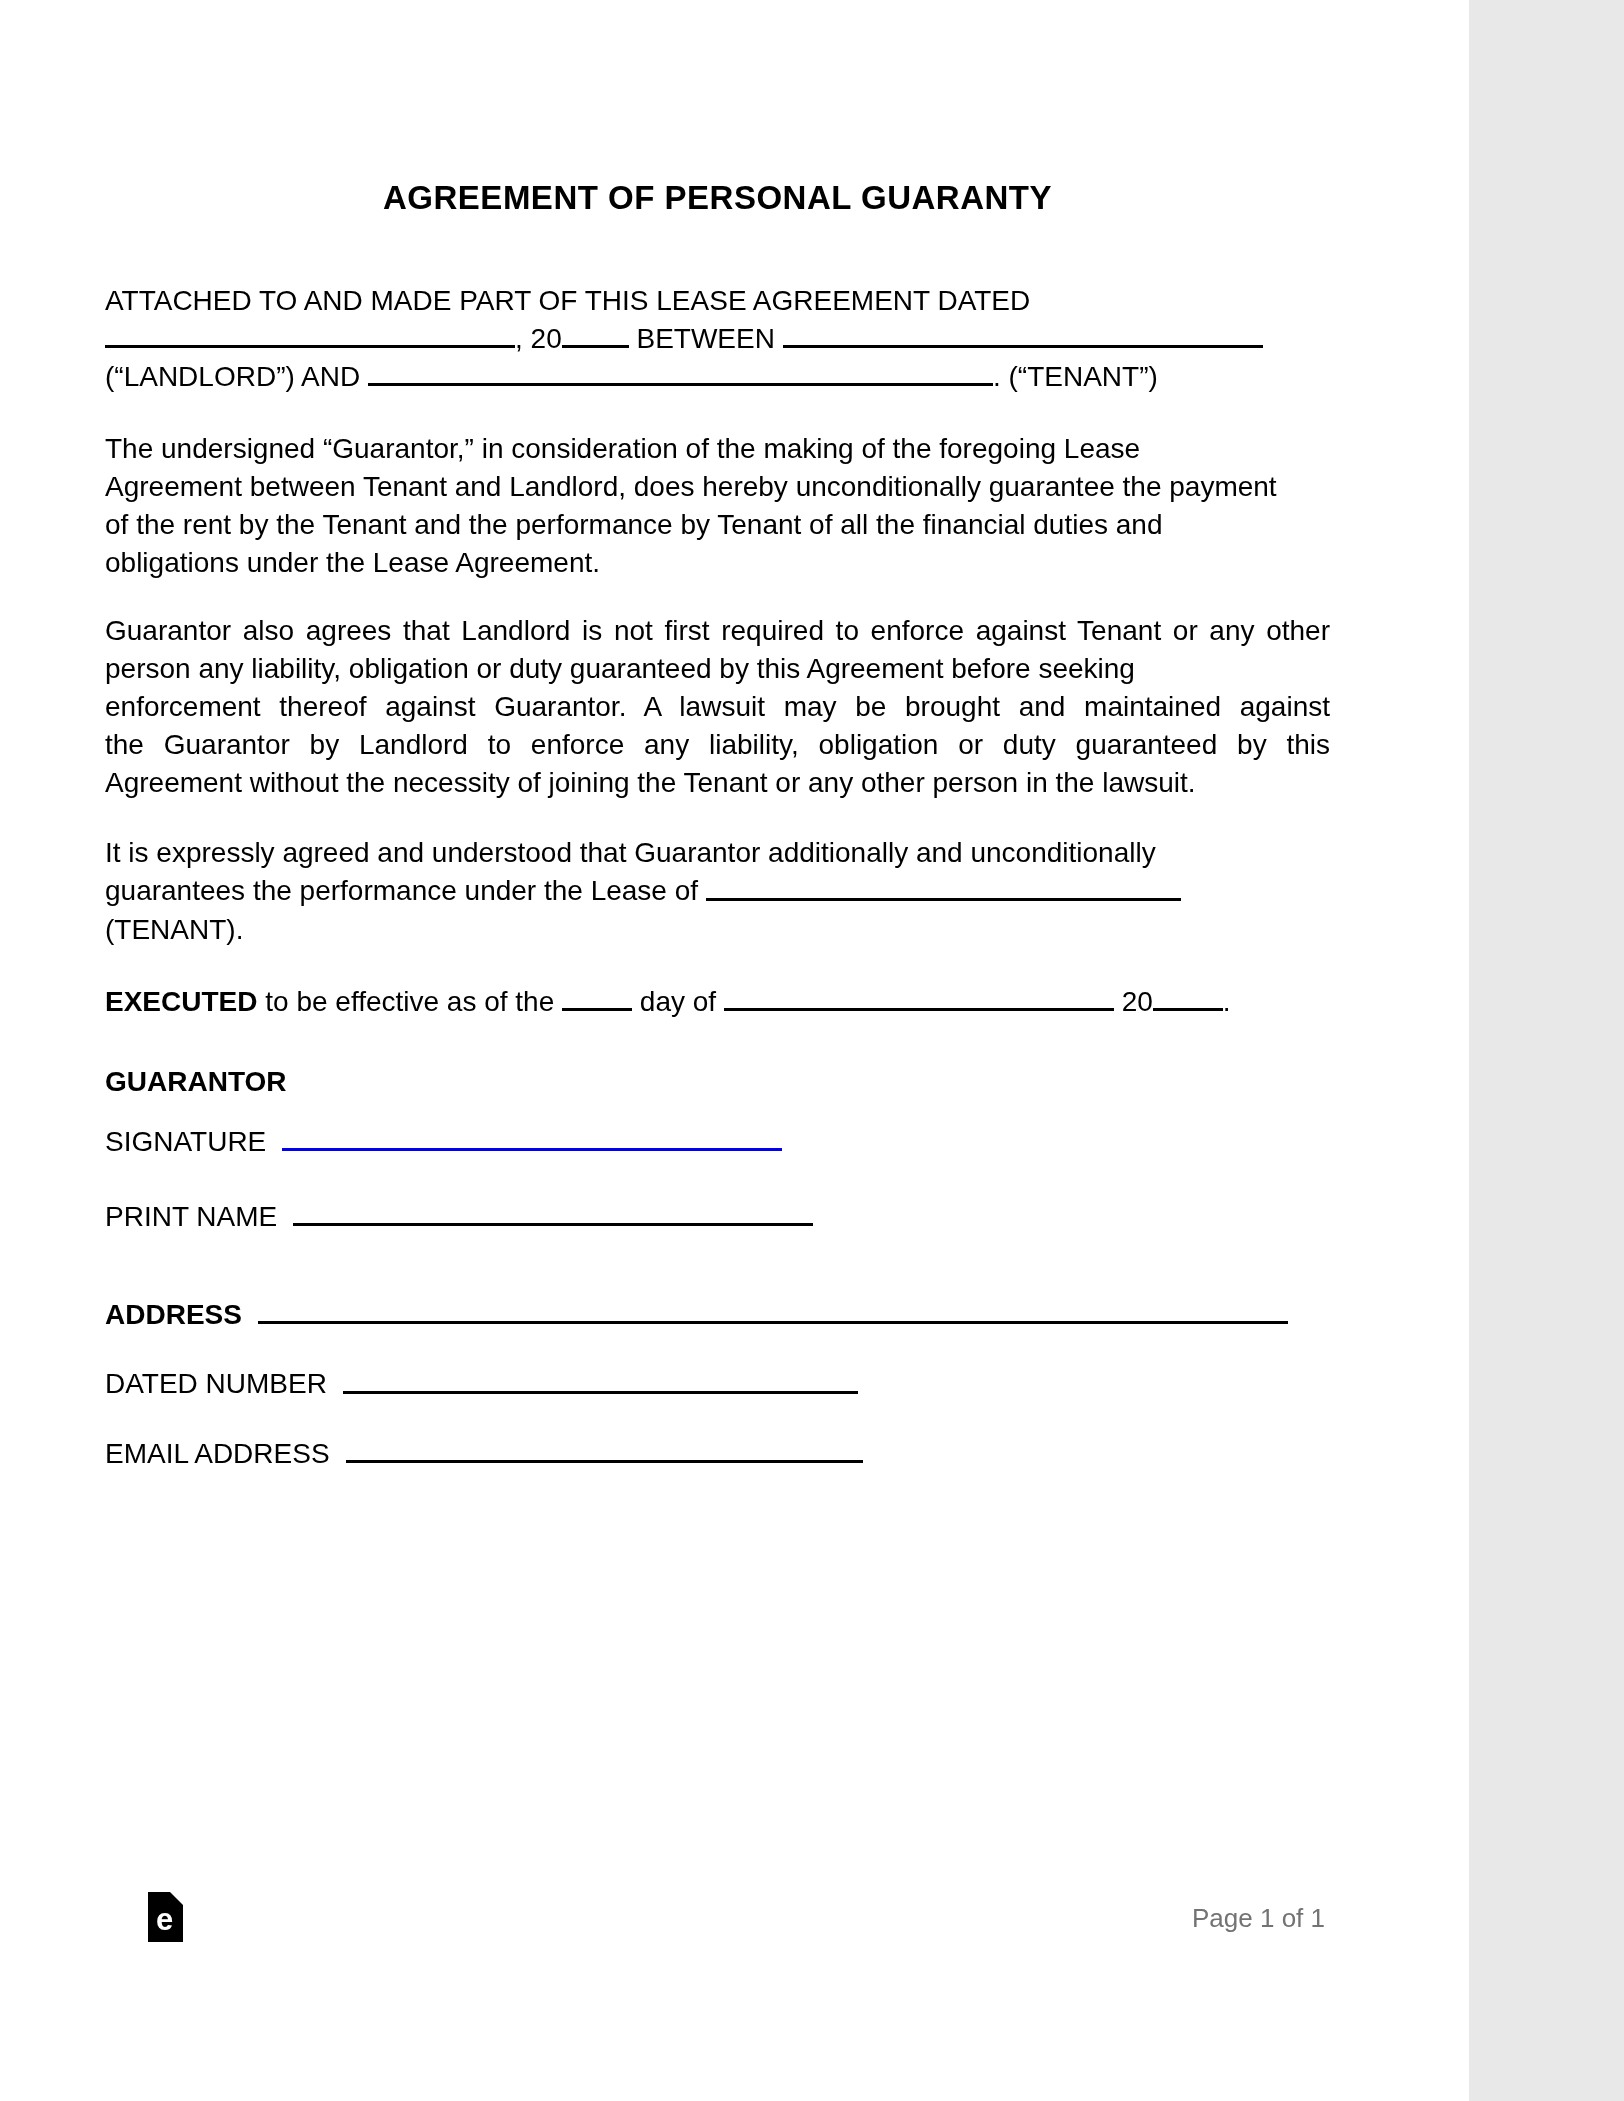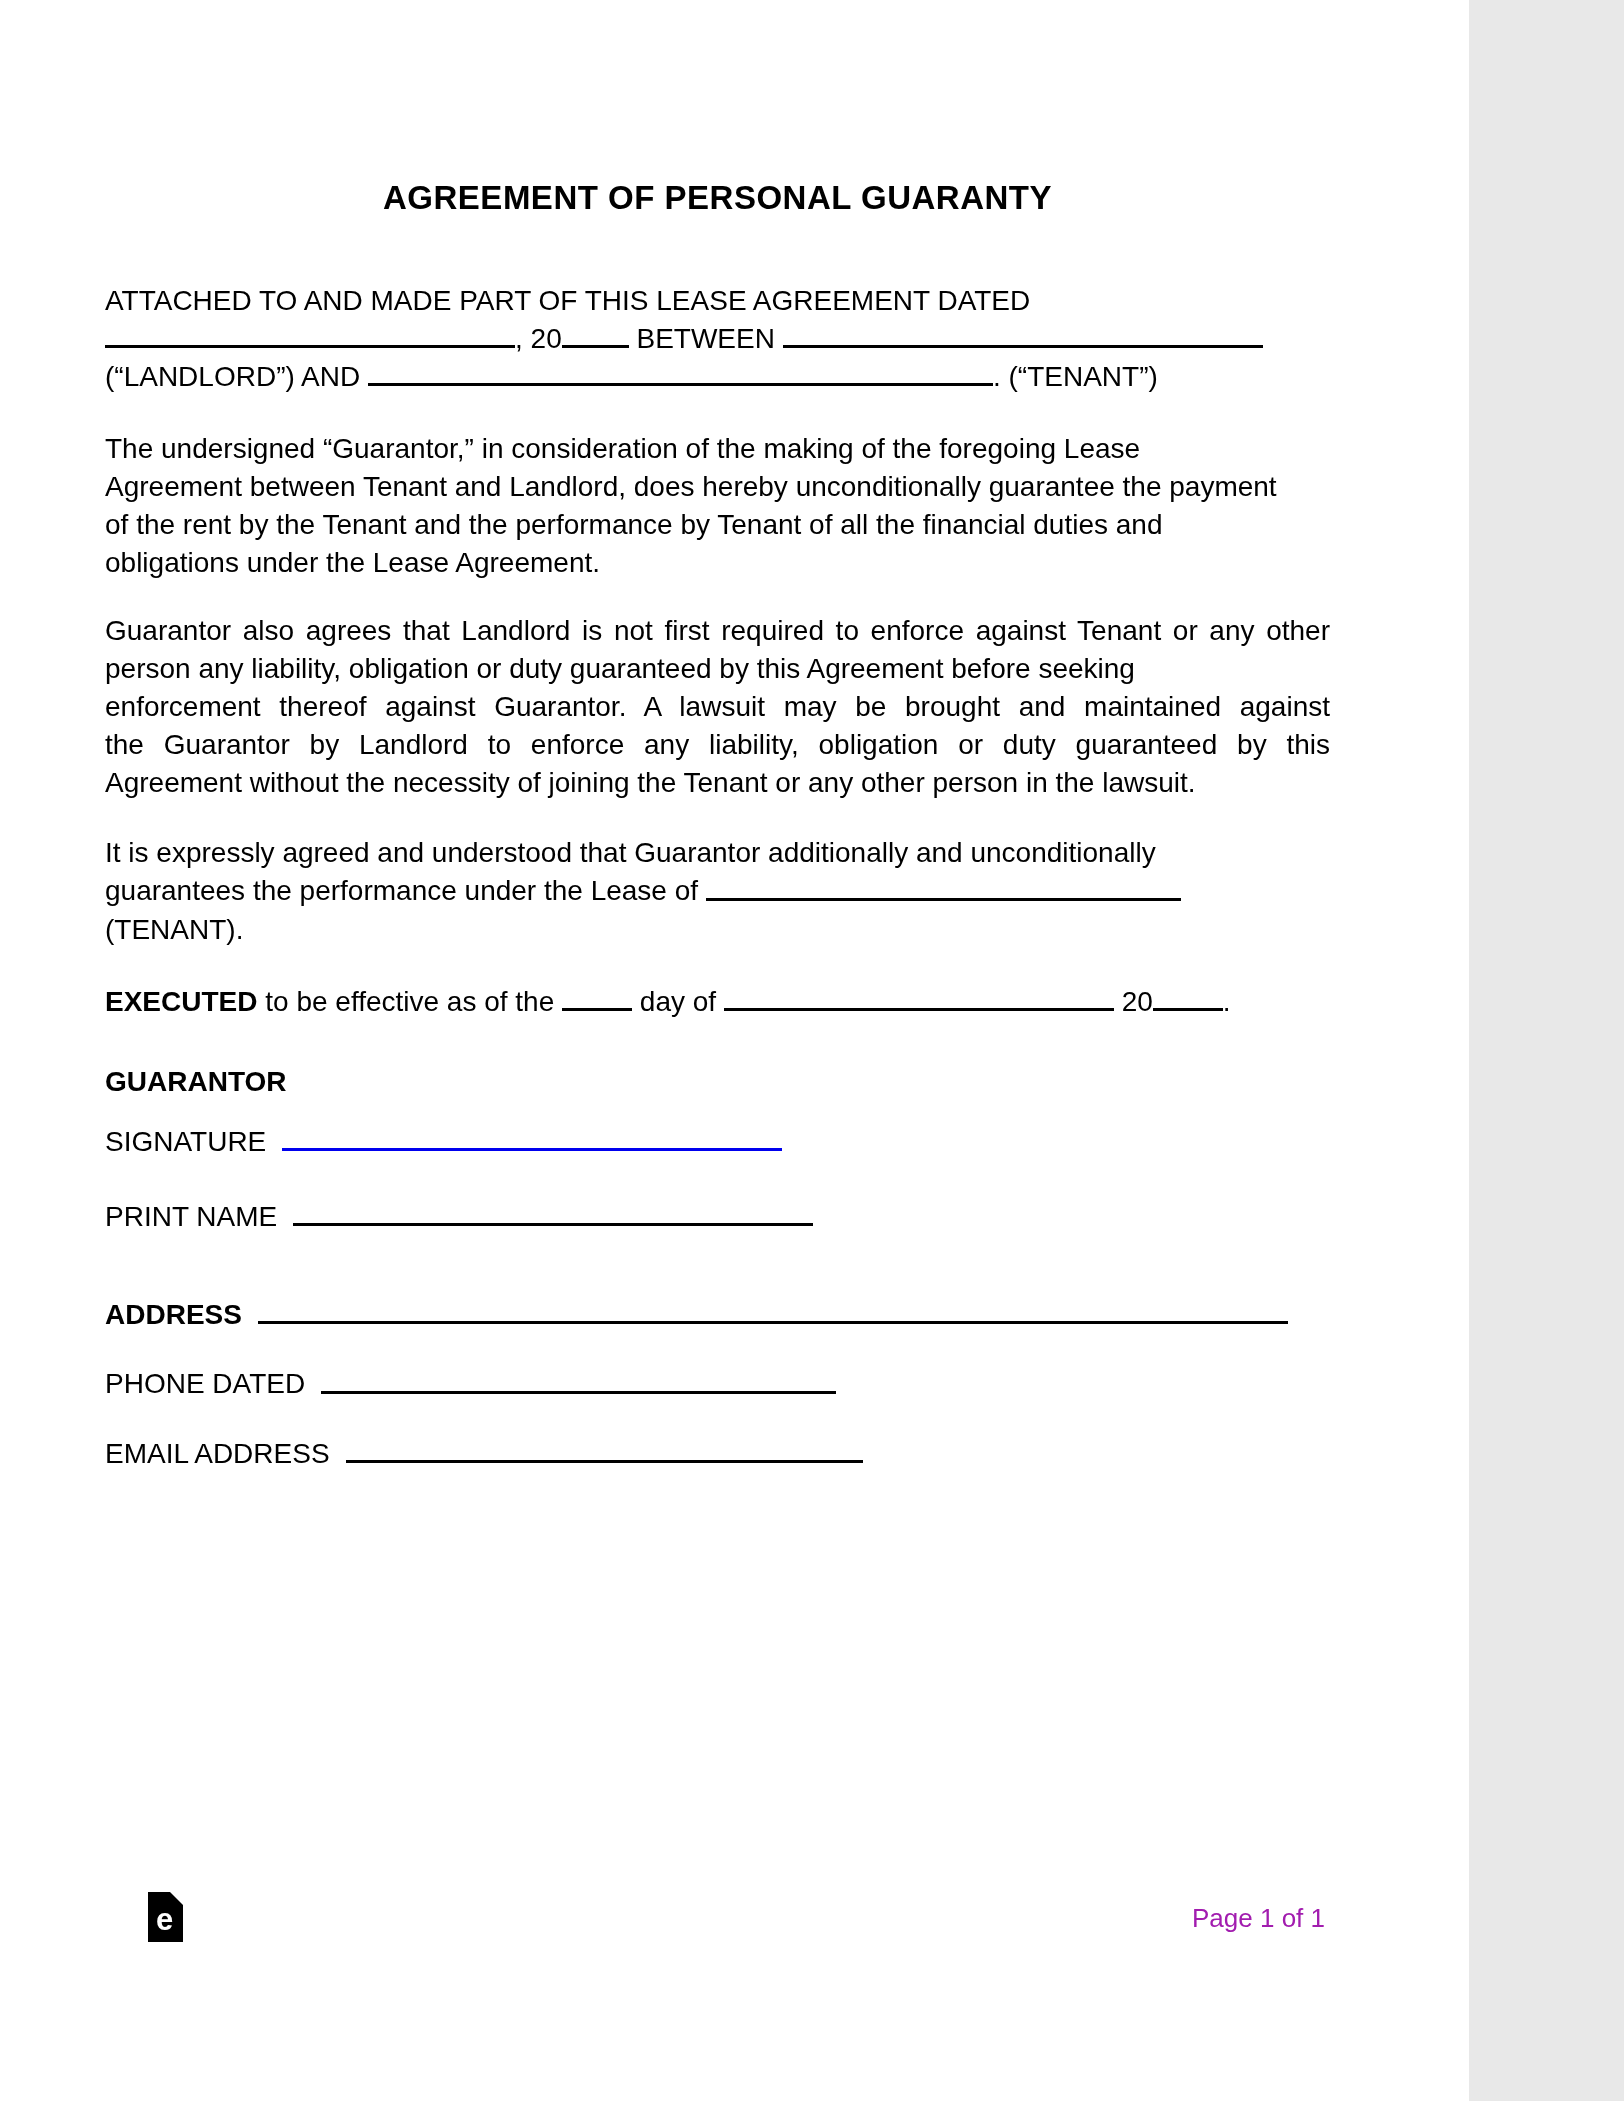--- a/index.html
+++ b/index.html
@@ -51,21 +51,21 @@
     width:0;height:0;
     border-top:13px solid #ffffff;
     border-left:13px solid transparent;
   }
   .footer-logo .e{
     color:#fff;font-weight:bold;font-size:31px;line-height:31px;
     font-family:"Liberation Sans","DejaVu Sans",sans-serif;
   }
   .page-num{
     position:absolute;top:1902px;right:144px;
-    font-size:26px;line-height:32px;color:#a21caf;
+    font-size:26px;line-height:32px;color:#737373;
   }
 </style>
 </head>
 <body>
 
 <div class="sheet">
 
   <h1 class="doc-title">AGREEMENT OF PERSONAL GUARANTY</h1>
 
   <div>
@@ -98,21 +98,21 @@
   <p class="exec line"><strong>EXECUTED</strong> <span>to be effective as of the</span> <span class="blank" style="width:70px"></span> <span>day of</span> <span class="blank" style="width:390px"></span> <span>20</span><span class="blank" style="width:70px"></span><span>.</span></p>
 
   <div class="guarantor-heading">GUARANTOR</div>
 
   <div class="field f-sig"><span>SIGNATURE</span><span class="blank fblank sig-line" style="width:500px"></span></div>
 
   <div class="field f-print"><span>PRINT NAME</span><span class="blank fblank" style="width:520px"></span></div>
 
   <div class="field f-addr"><span>ADDRESS</span><span class="blank fblank" style="width:1030px"></span></div>
 
-  <div class="field f-phone"><span>PHONE DATED</span><span class="blank fblank" style="width:515px"></span></div>
+  <div class="field f-phone"><span>DATED NUMBER</span><span class="blank fblank" style="width:515px"></span></div>
 
   <div class="field f-email"><span>EMAIL ADDRESS</span><span class="blank fblank" style="width:517px"></span></div>
 
   <div class="footer-logo">
     <span class="e">e</span>
   </div>
   <div class="page-num">Page 1 of 1</div>
 
 </div>
 

